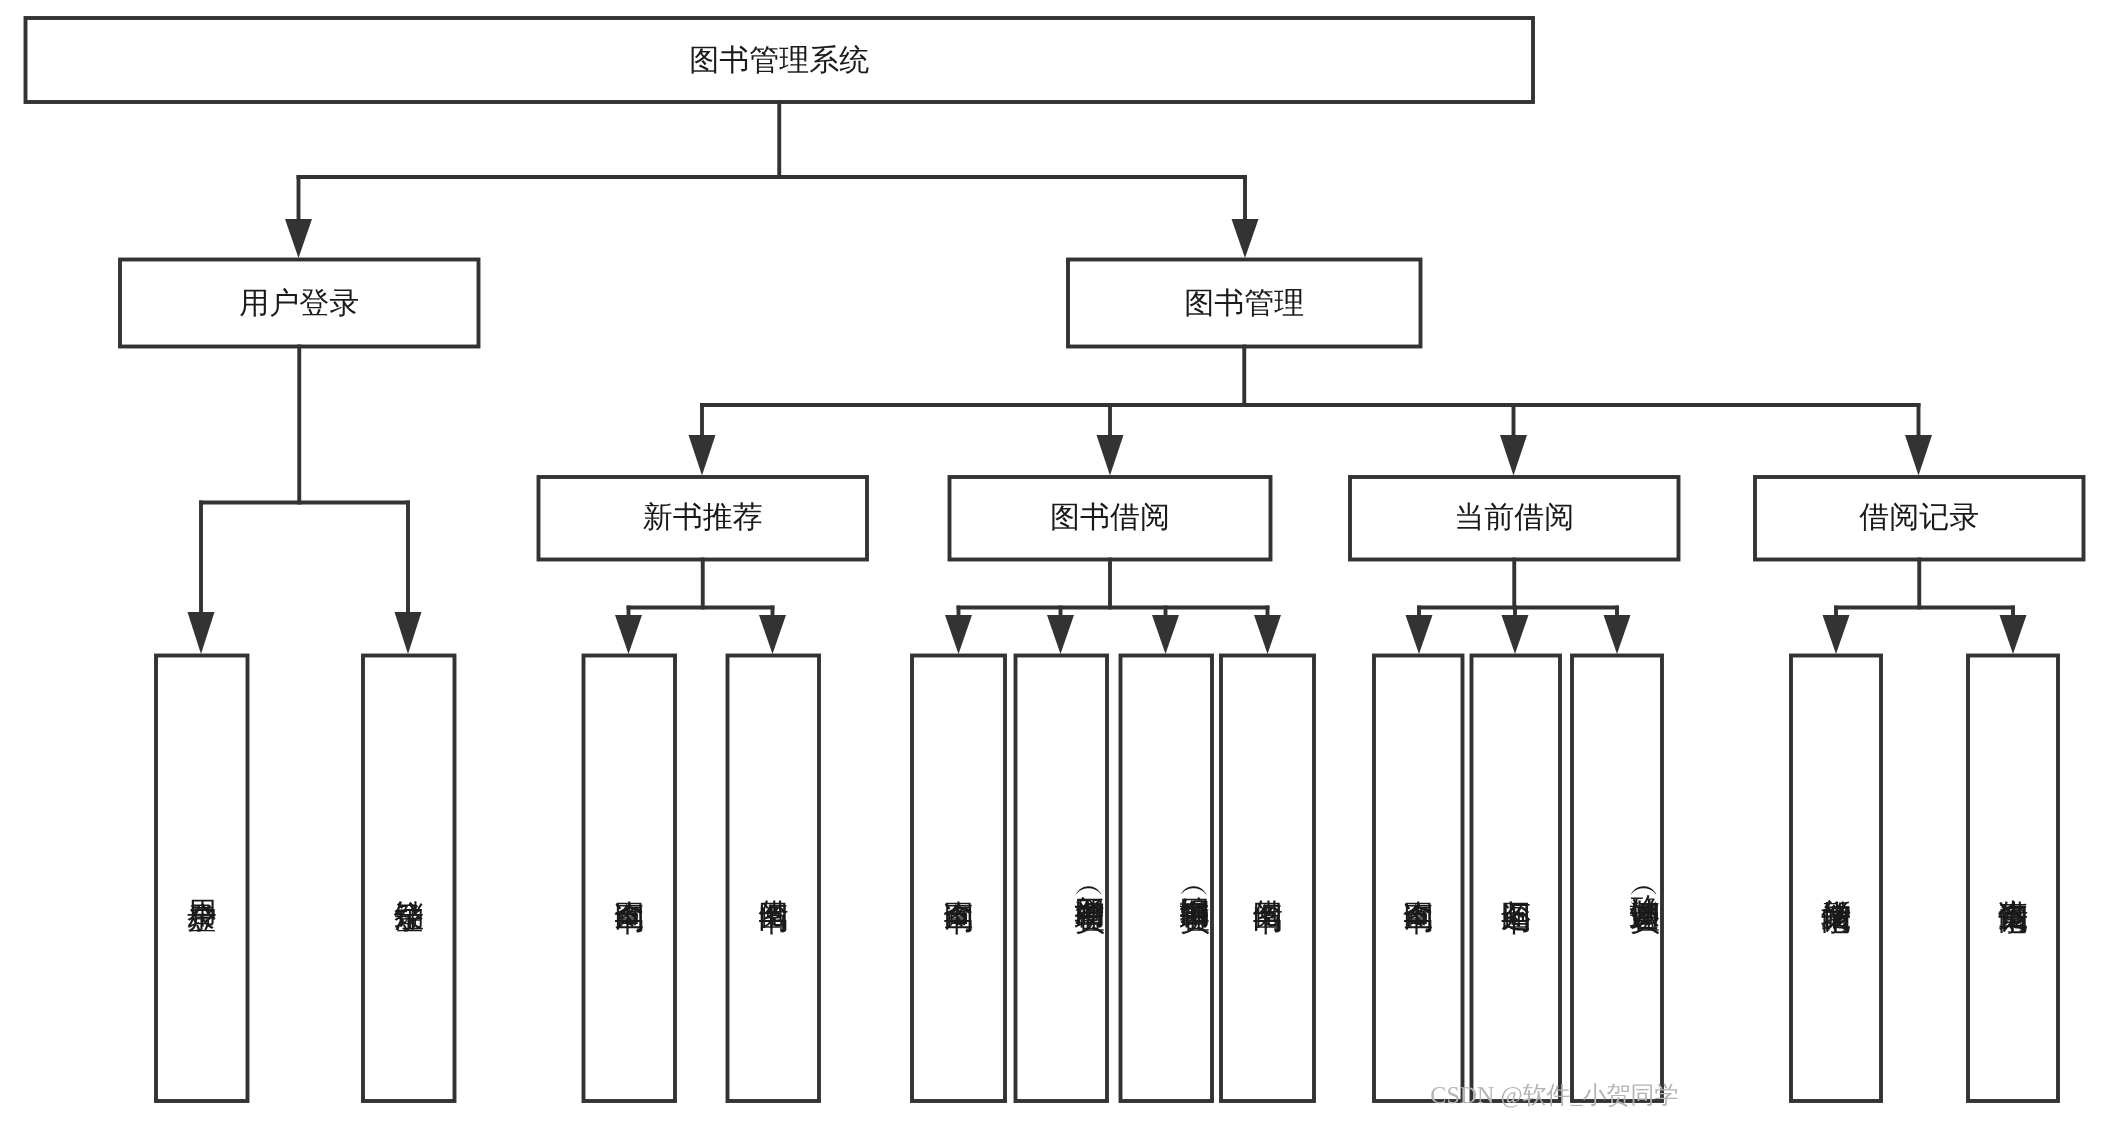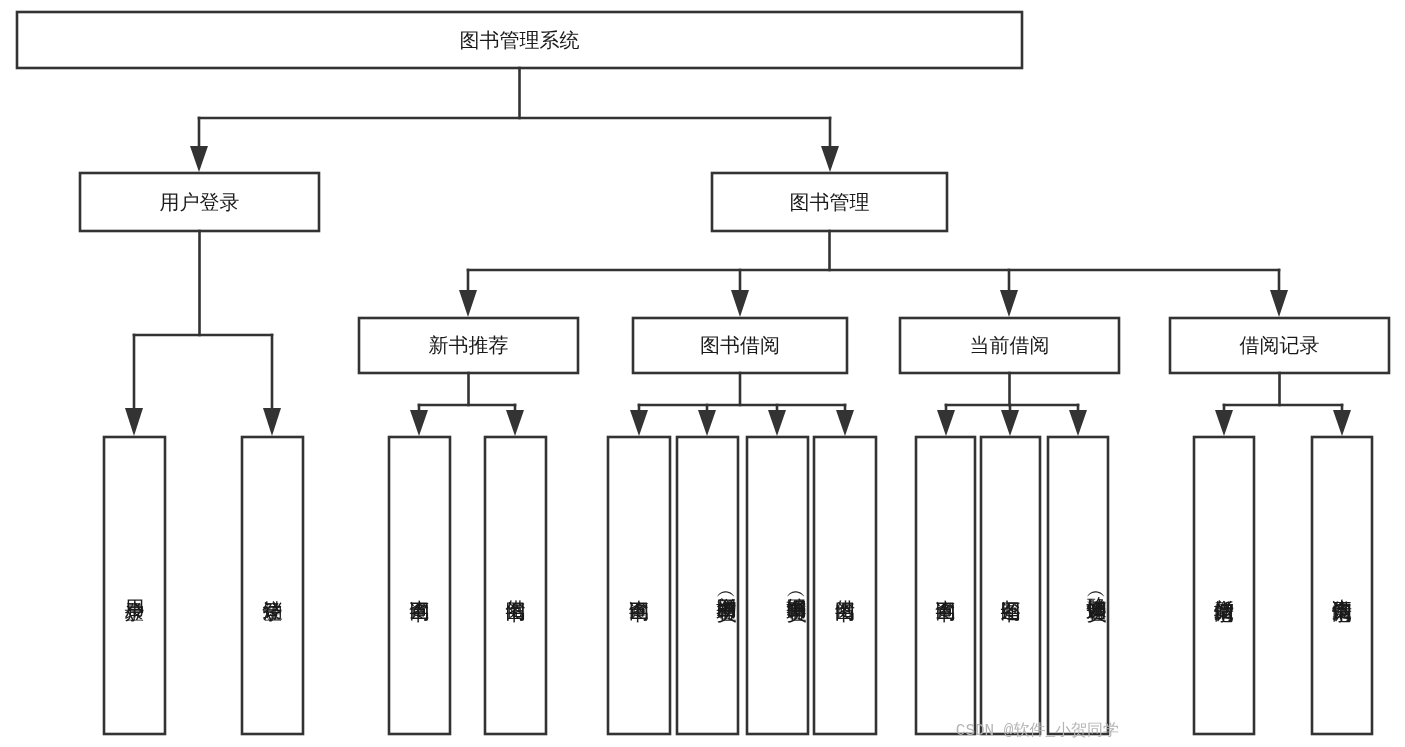--- a/index.html
+++ b/index.html
@@ -63,21 +63,21 @@
     letter-spacing: 1px;
     display: flex;
     align-items: center;
     justify-content: center;
     pointer-events: none;
   }
   .watermark {
     position: absolute;
     right: 12px;
     bottom: 6px;
-    font-family: Liberation Mono, monospace;
+    font-family: Liberation Serif, serif;
     font-size: 16px;
     color: #b4b4b4;
     white-space: nowrap;
   }
 </style>
 </head>
 <body>
 
 <div id="diagram-root">
 

